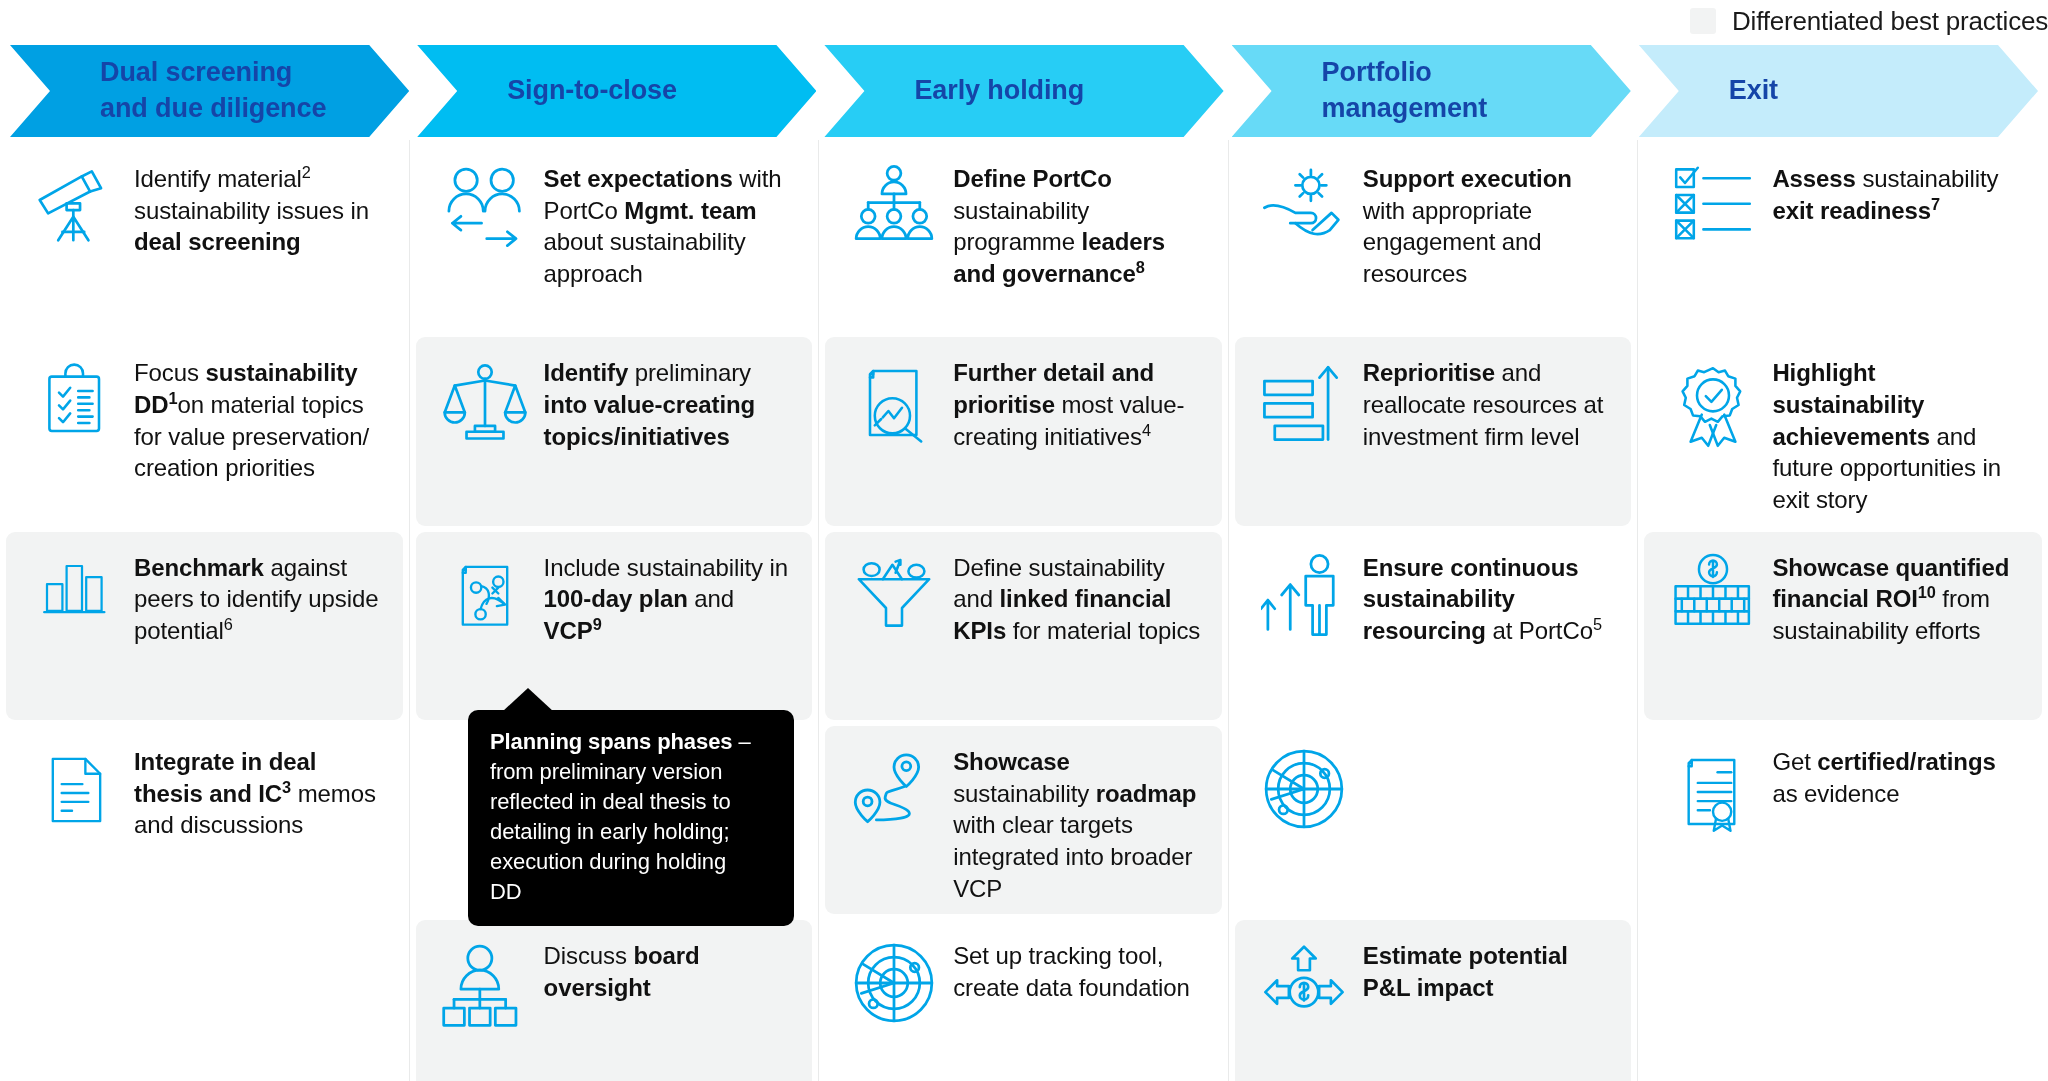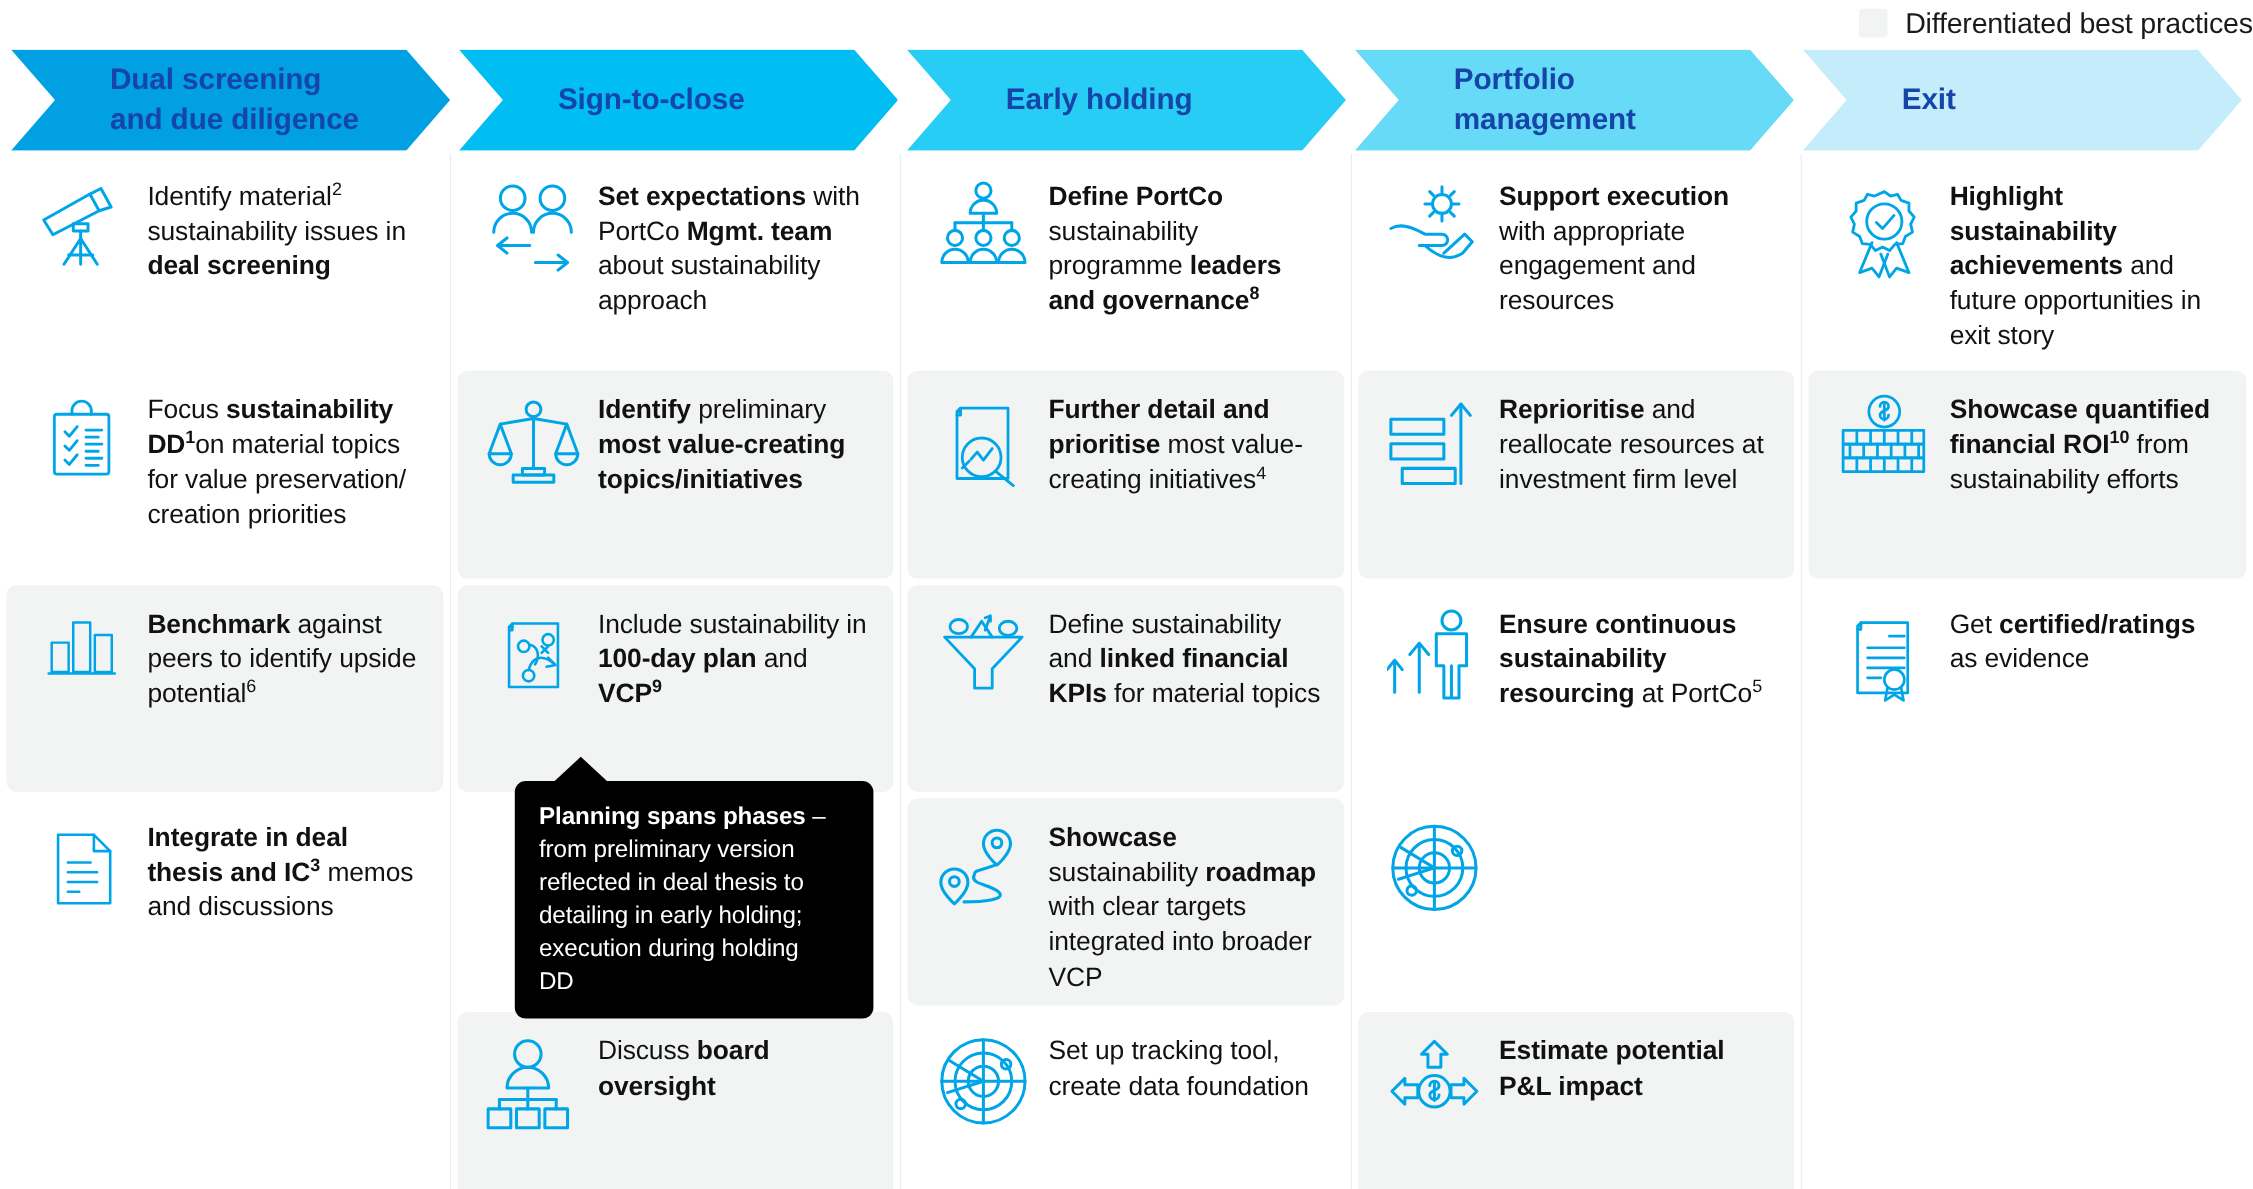--- a/index.html
+++ b/index.html
@@ -238,21 +238,21 @@
               <path d="M50 26 v56"></path>
               <path d="M14 34 L50 28 L86 34"></path>
               <path d="M14 34 L2 66 h24z"></path>
               <path d="M86 34 L74 66 h24z"></path>
               <path d="M2 66 a12 12 0 0 0 24 0"></path>
               <path d="M74 66 a12 12 0 0 0 24 0"></path>
               <rect x="38" y="82" width="24" height="7"></rect>
               <rect x="28" y="89" width="44" height="8"></rect>
             </svg>
           </div>
-          <div class="cell-text"><b>Identify</b> preliminary <b>most value-creating topics/initiatives</b></div>
+          <div class="cell-text"><b>Identify</b> preliminary <b>into value-creating topics/initiatives</b></div>
         </div>
         <div class="cell shaded">
           <div class="cell-icon">
             <svg width="74" height="86" viewBox="0 0 100 100" fill="none" stroke="#00a5e8" stroke-width="3.2" stroke-linecap="round" stroke-linejoin="round">
               <path d="M24 12 h56 v78 H20 V16z M24 12 l-4 4 h4z"></path>
               <path d="M24 12 v8 h-4"></path>
               <circle cx="38" cy="40" r="7"></circle>
               <circle cx="68" cy="32" r="7"></circle>
               <circle cx="44" cy="76" r="7"></circle>
               <path d="M45 38 C56 40 58 52 52 62"></path>
@@ -408,20 +408,34 @@
               <path d="M96 62 l-14 -14 v7 h-14 v14 h14 v7z"></path>
               <path d="M4 62 l14 -14 v7 h14 v14 H18 v7z"></path>
             </svg>
           </div>
           <div class="cell-text"><b>Estimate potential P&amp;L impact</b></div>
         </div>
       </div>
       <div class="col">
         <div class="cell">
           <div class="cell-icon">
+            <svg width="90" height="80" viewBox="0 0 100 100" fill="none" stroke="#00a5e8" stroke-width="3.2" stroke-linecap="round" stroke-linejoin="round">
+              <rect x="4" y="8" width="22" height="22"></rect>
+              <path d="M9 18 l6 7 l16 -19"></path>
+              <rect x="4" y="40" width="22" height="22"></rect>
+              <path d="M4 40 l22 22 M26 40 l-22 22"></path>
+              <rect x="4" y="72" width="22" height="22"></rect>
+              <path d="M4 72 l22 22 M26 72 l-22 22"></path>
+              <path d="M38 19 h58 M38 51 h58 M38 83 h58"></path>
+            </svg>
+          </div>
+          <div class="cell-text"><b>Assess</b> sustainability <b>exit readiness<sup>7</sup></b></div>
+        </div>
+        <div class="cell">
+          <div class="cell-icon">
             <svg width="80" height="96" viewBox="0 0 100 100" fill="none" stroke="#00a5e8" stroke-width="3.2" stroke-linecap="round" stroke-linejoin="round">
               <path d="M50 4 l7 5 l8 -2 l4 7 l9 3 l0 9 l6 7 l-4 8 l2 9 l-8 5 l-3 8 l-9 1 l-6 7 l-8 -4 l-8 4 l-6 -7 l-9 -1 l-3 -8 l-8 -5 l2 -9 l-4 -8 l6 -7 l0 -9 l9 -3 l4 -7 l8 2z"></path>
               <circle cx="50" cy="38" r="20"></circle>
               <path d="M41 39 l7 7 l13 -15"></path>
               <path d="M36 62 L22 96 l14 -5 l8 10 l10 -26"></path>
               <path d="M64 62 l14 34 l-14 -5 l-8 10 l-10 -26"></path>
             </svg>
           </div>
           <div class="cell-text"><b>Highlight sustainability achievements</b> and future opportunities in exit story</div>
         </div>

